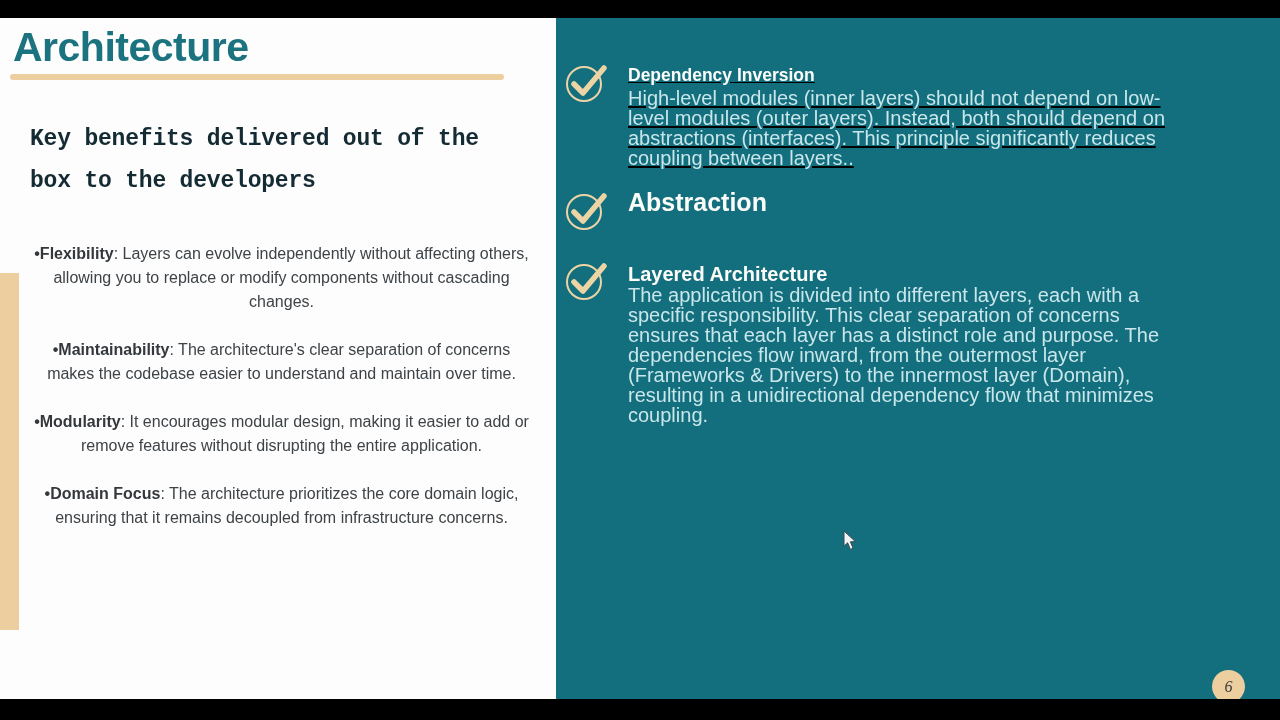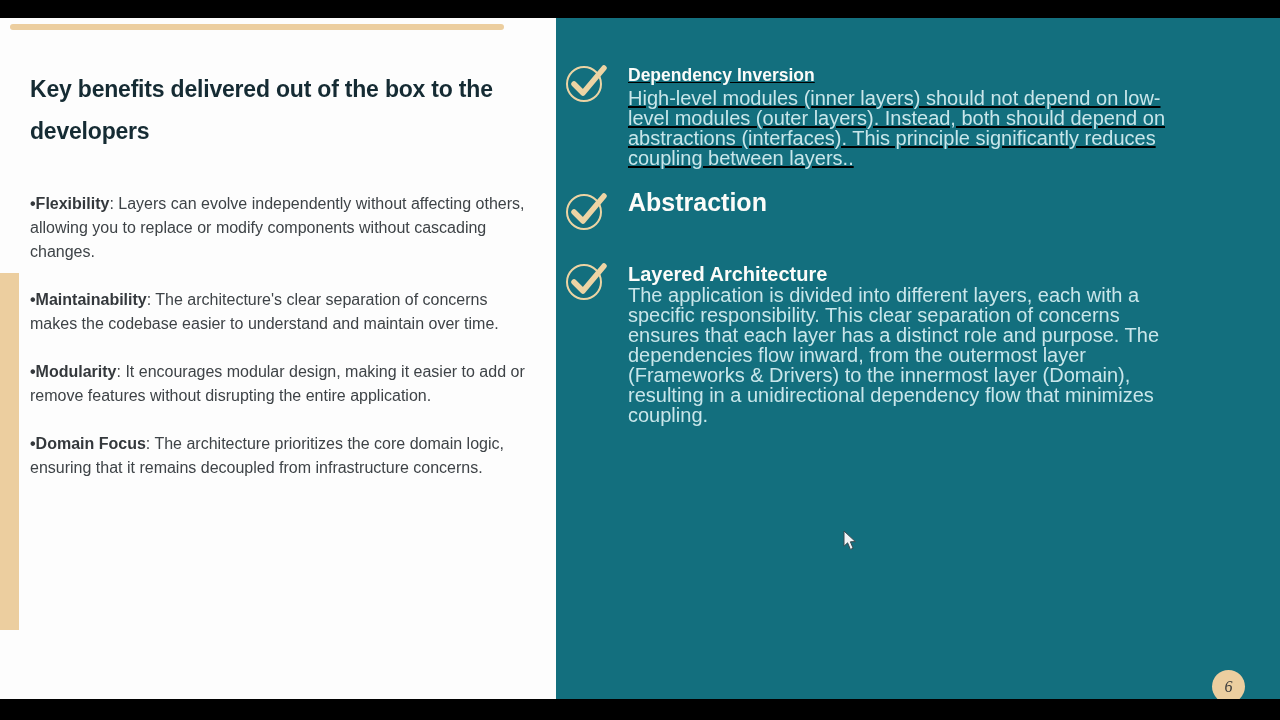--- a/index.html
+++ b/index.html
@@ -43,22 +43,23 @@
   .title-rule{
     margin:6px 0 0 10px;width:494px;height:6px;border-radius:3px;
     background:var(--tan,#ecce9f);
   }
   .left-heading{
     margin:38px 20px 0 30px;
     font-size:23px;line-height:42px;font-weight:bold;
     color:var(--ink,#152b33);
     letter-spacing:-0.2px;
     max-width:500px;
+    font-family:Liberation Mono, monospace;
   }
-  .bullets{margin:40px 16px 16px 30px;max-width:503px;position:relative;z-index:3;}
+  .bullets{margin:40px 16px 16px 30px;max-width:503px;position:relative;z-index:3;text-align:center;}
   .bullet{
     font-size:16px;line-height:24px;
     color:var(--body,#3e4347);
     margin:0 0 24px 0;
   }
   .bullet b{color:var(--ink-bold,#34383c);}
 
   
   .sec{display:flex;align-items:flex-start;}
   .sec .icon-cell{flex:0 0 65px;padding-top:2px;}
@@ -90,20 +91,21 @@
   .cursor{position:absolute;left:843px;top:530px;z-index:10;}
 </style>
 </head>
 <body>
 
 <div id="stage">
 
   <div class="bar-top"></div>
 
   <div class="panel-left">
+    <h1 class="slide-title">Architecture</h1>
     <div class="title-rule"></div>
     <h2 class="left-heading">Key benefits delivered out of the box to the developers</h2>
 
     <div class="bullets">
       <p class="bullet"><b>•Flexibility</b><span>: Layers can evolve independently without affecting others, allowing you to replace or modify components without cascading changes.</span></p>
       <p class="bullet"><b>•Maintainability</b><span>: The architecture's clear separation of concerns makes the codebase easier to understand and maintain over time.</span></p>
       <p class="bullet"><b>•Modularity</b><span>: It encourages modular design, making it easier to add or remove features without disrupting the entire application.</span></p>
       <p class="bullet"><b>•Domain Focus</b><span>: The architecture prioritizes the core domain logic, ensuring that it remains decoupled from infrastructure concerns.</span></p>
     </div>
   </div>

